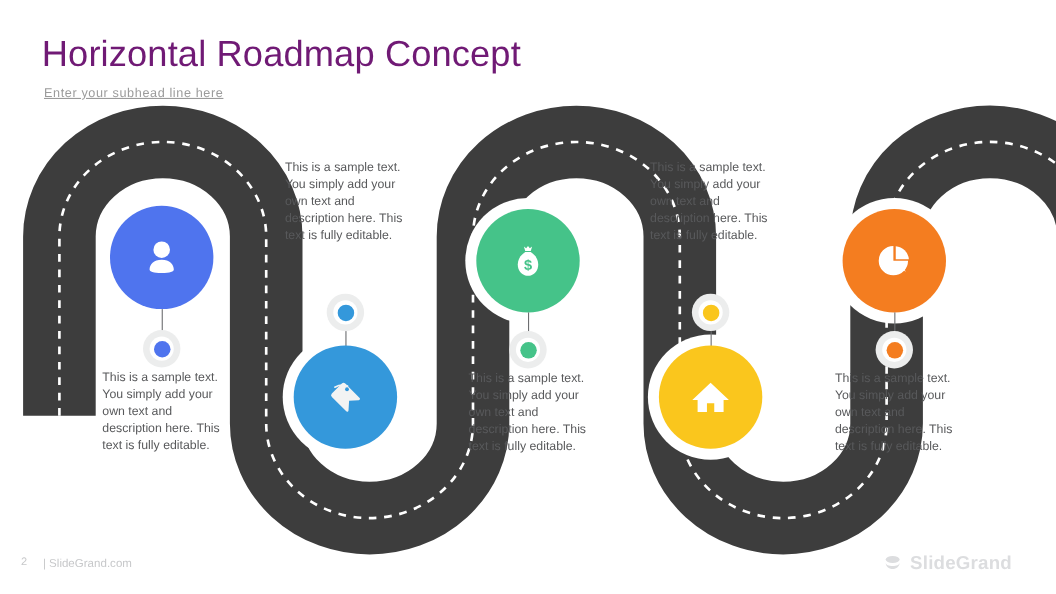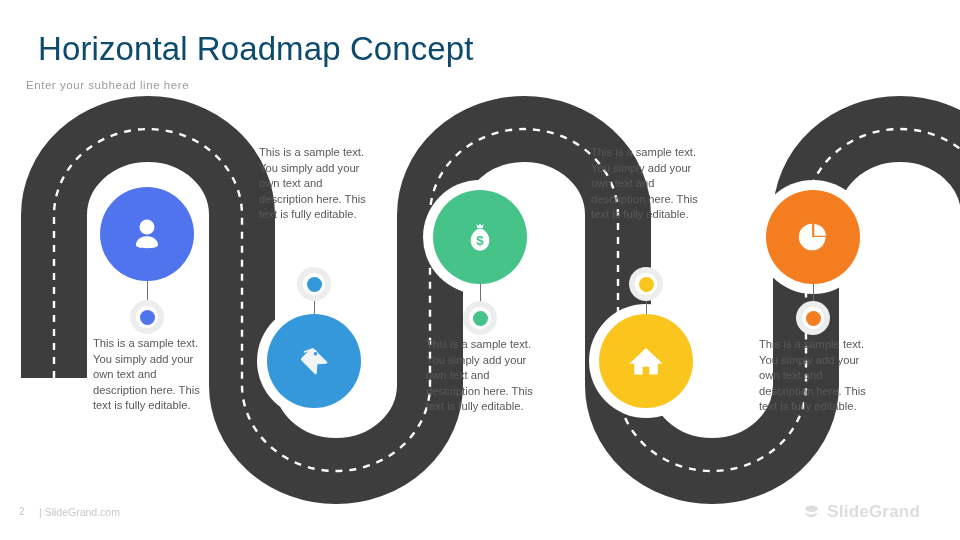--- a/index.html
+++ b/index.html
@@ -22,33 +22,34 @@
     background: #ffffff;
   }
 
   
   #title {
     position: absolute;
     left: 38px;
     top: 30px;
     font-size: 33px;
     font-weight: 400;
-    color: #0c4a6e;
+    color: #701a75;
     letter-spacing: 0.1px;
     white-space: nowrap;
   }
   #subhead {
     position: absolute;
-    left: 26px;
+    left: 40px;
     top: 79px;
     font-size: 11.5px;
     font-weight: 400;
     color: #9b9b9b;
     letter-spacing: 0.55px;
     white-space: nowrap;
+    text-decoration: underline;
   }
 
   
   #road-svg {
     position: absolute;
     left: 0; top: 0;
     width: 960px;
     height: 540px;
     pointer-events: none;
   }

